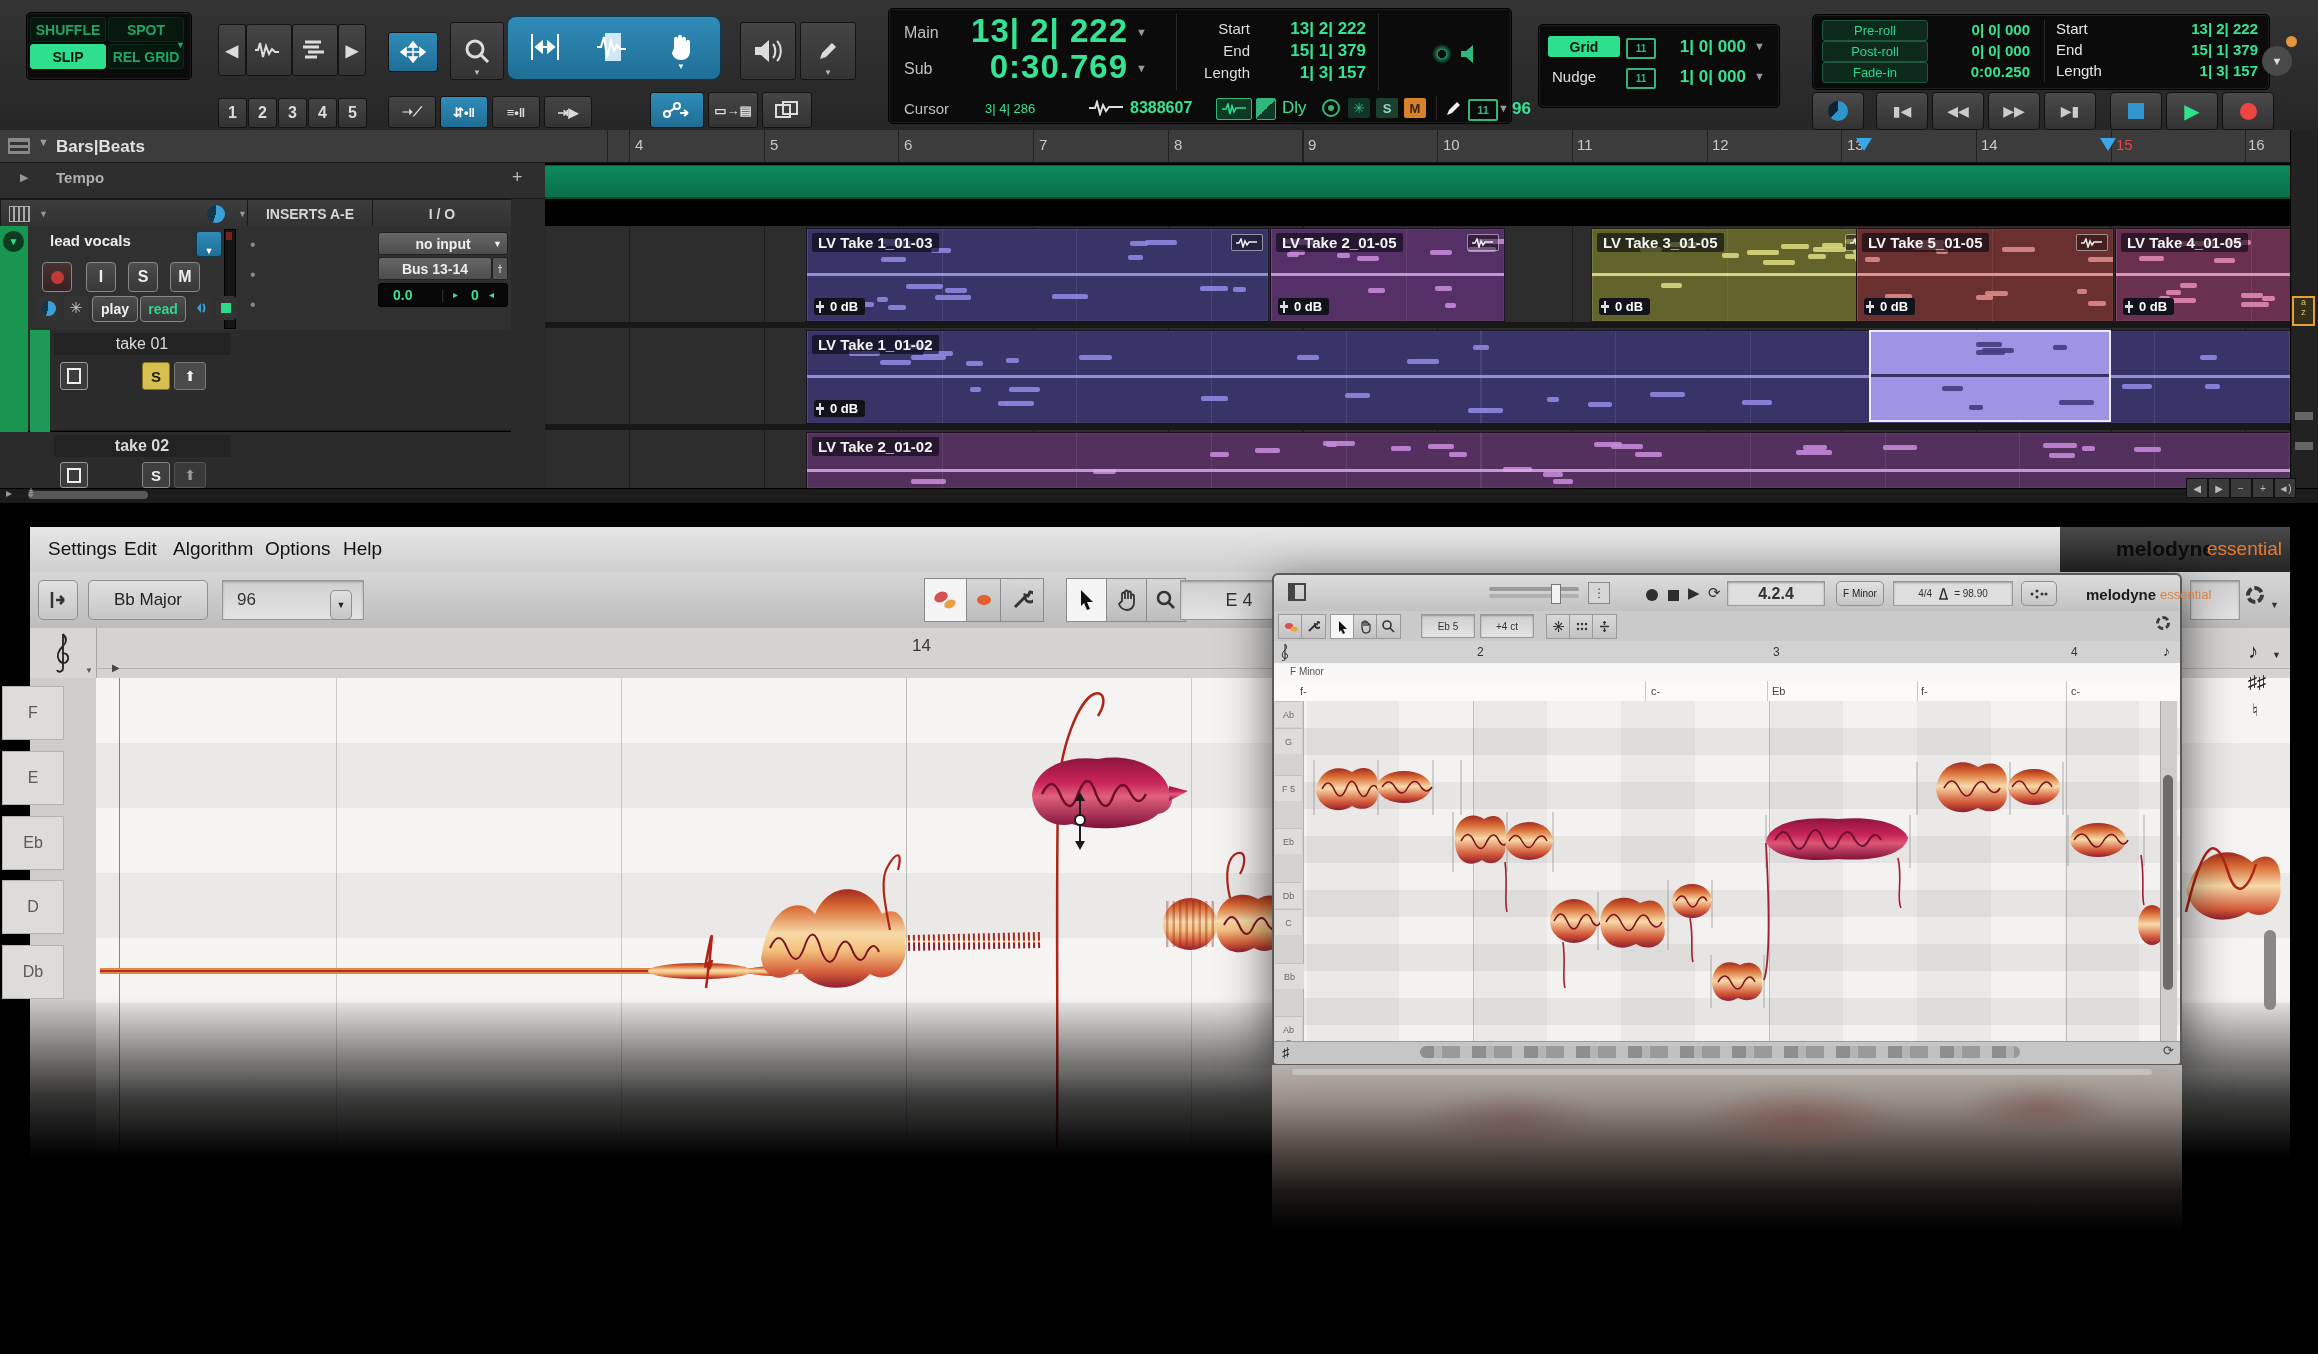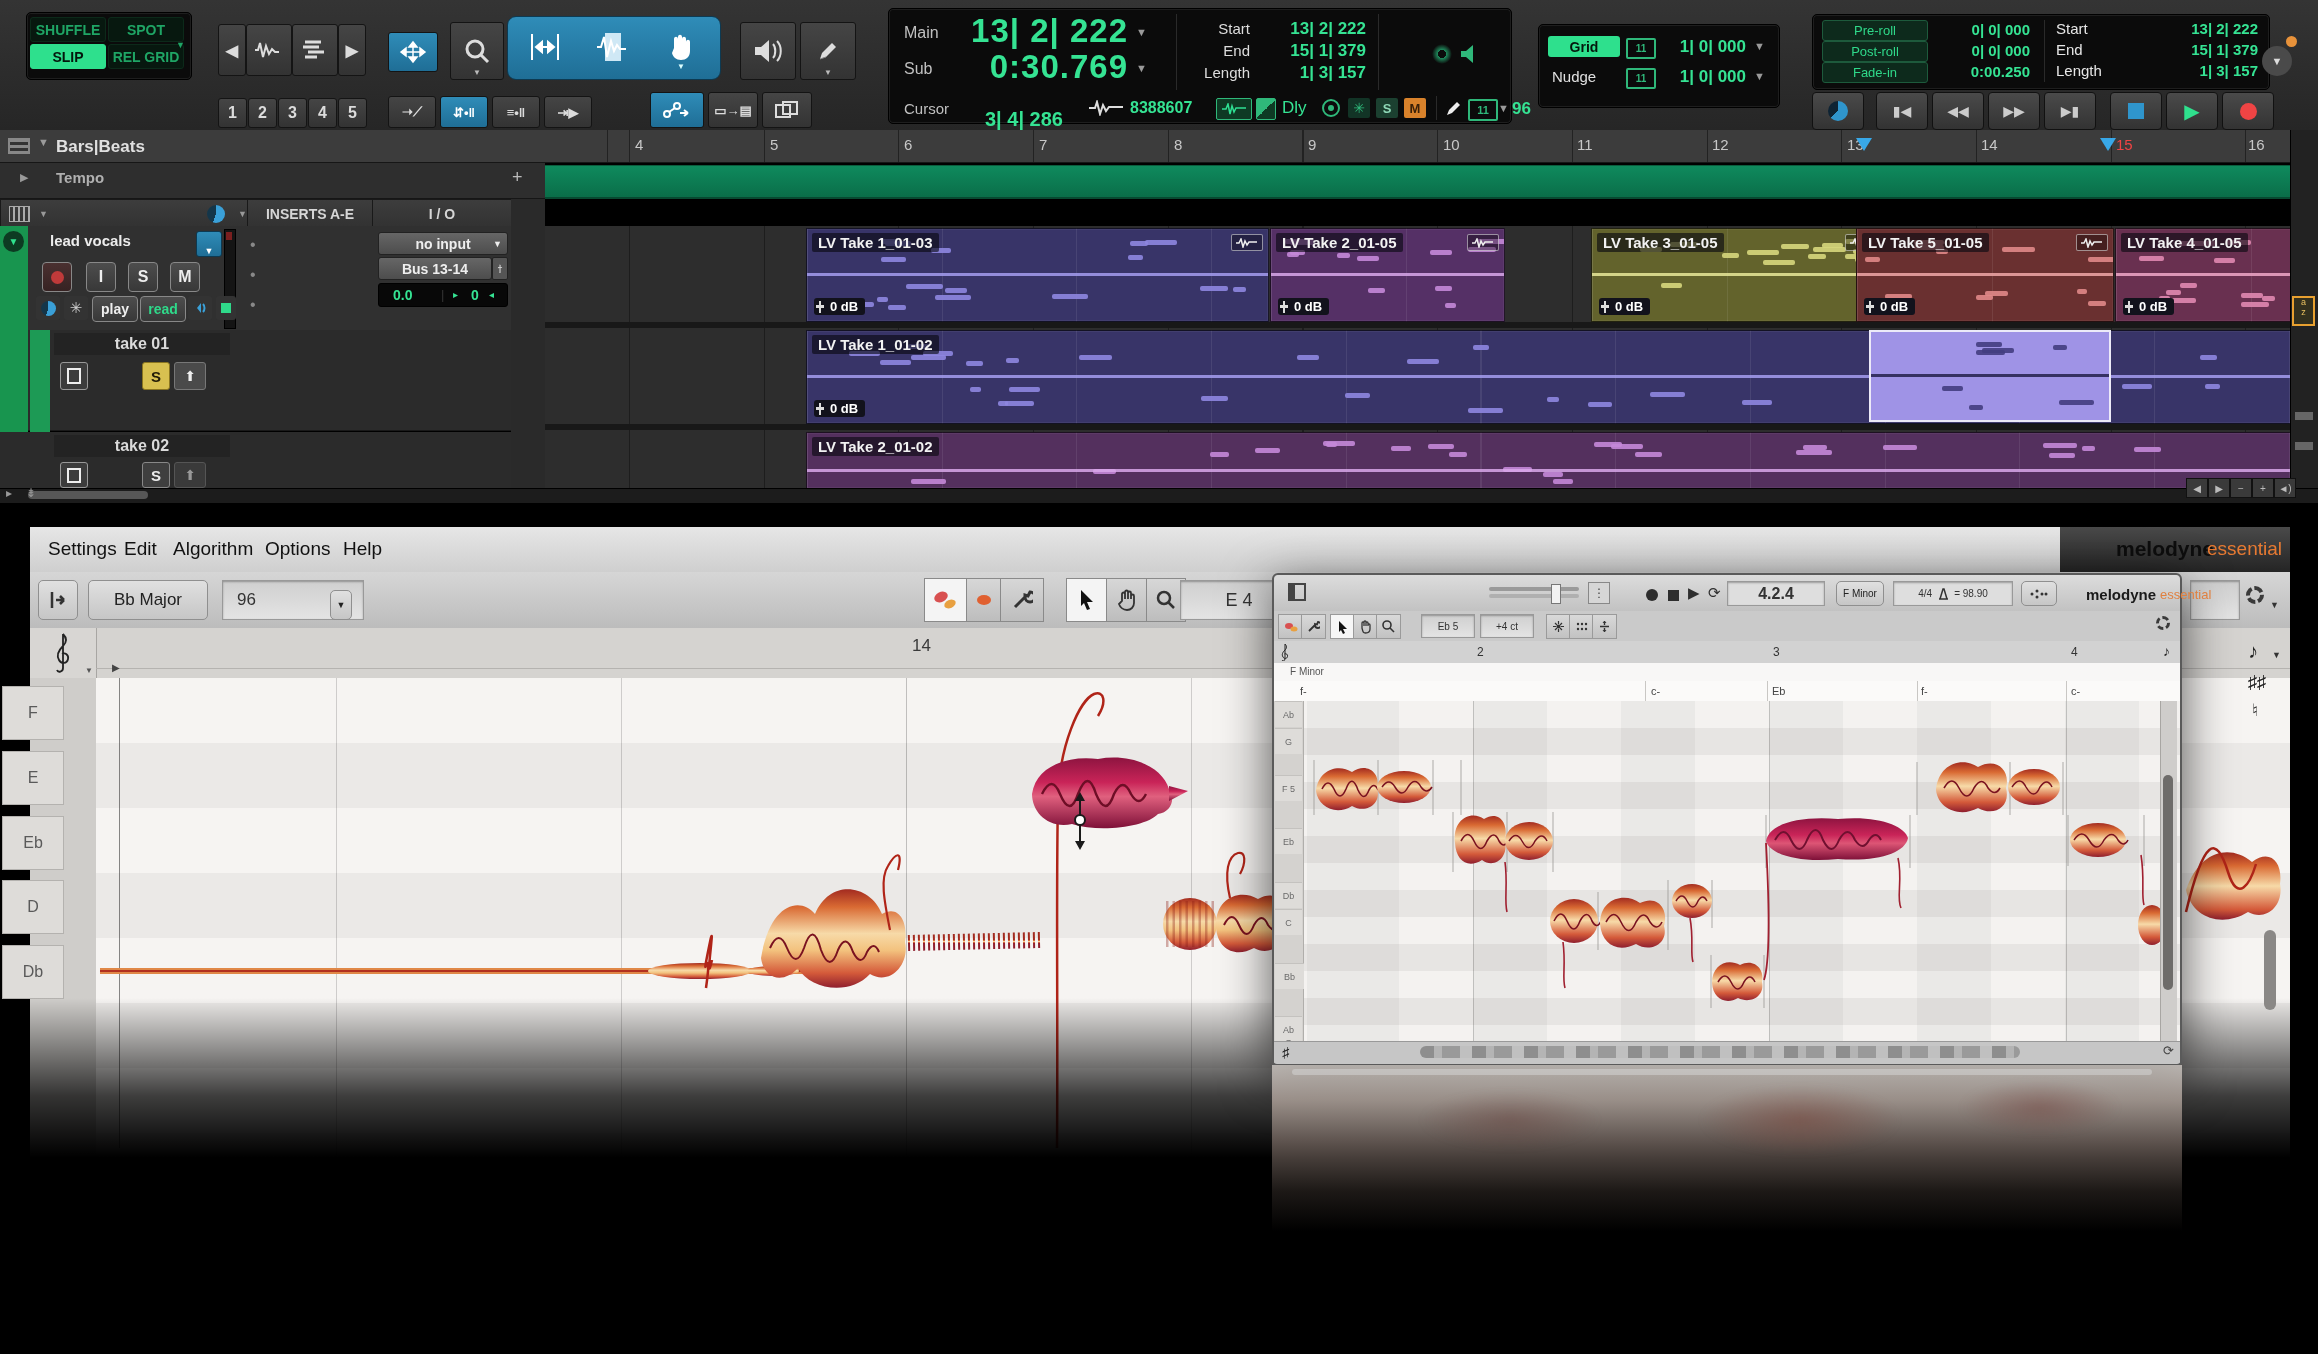--- a/index.html
+++ b/index.html
@@ -165,21 +165,21 @@
     <span class="t grn medc" style="left:1258px;top:41px;width:108px;text-align:right">15| 1| 379</span>
     <span class="t" style="left:1188px;top:64px;width:62px;text-align:right;color:#ddd;font-size:15px">Length</span>
     <span class="t grn medc" style="left:1258px;top:63px;width:108px;text-align:right">1| 3| 157</span>
     <div class="abs" style="left:1378px;top:14px;width:1px;height:76px;background:#2a2a2a"></div>
     <div class="abs" style="left:1432px;top:44px;width:20px;height:20px;border-radius:50%;background:radial-gradient(circle at 50% 50%,#0c0c0c 28%,#1f8a5c 30%,#0c0c0c 70%)"></div>
     <svg class="abs" style="left:1460px;top:44px" width="22" height="20">
         <path d="M1 7h5l7-6v18l-7-6H1z" fill="#2fb87a"></path>
       </svg>
 
     <span class="t counter-lab" style="left:904px;top:100px;font-size:15px">Cursor</span>
-    <span class="t grn" style="left:985px;top:108px;font-size:20px;font-weight:bold">3| 4| 286</span>
+    <span class="t grn" style="left:985px;top:101px;font-size:13px;font-weight:normal">3| 4| 286</span>
     <svg class="abs" style="left:1088px;top:100px" width="36" height="16">
         <path d="M1 8h6l2-6 3 12 3-9 3 6 3-4h14" stroke="#ddd" fill="none" stroke-width="2"></path>
       </svg>
     <span class="t grn" style="left:1130px;top:99px;font-size:16px;font-weight:bold">8388607</span>
     <div class="abs ctr" style="left:1216px;top:98px;width:34px;height:20px;background:#0e3a24;border:1px solid #2fb87a;border-radius:2px">
       <svg width="26" height="12">
           <path d="M1 6h4l2-5 2 10 2-8 2 6 2-4h10" stroke="#2fe093" fill="none" stroke-width="1.5"></path>
         </svg>
     </div>
     <div class="abs" style="left:1256px;top:98px;width:18px;height:20px;background:linear-gradient(135deg,#2fb87a 50%,#0e3a24 50%);border:1px solid #2fb87a;border-radius:2px"></div>
@@ -327,21 +327,21 @@
     <span class="t grn" style="left:14px;top:3px;font-size:14px;font-weight:bold">0.0</span>
     <span class="t" style="left:62px;top:3px;color:#333;font-size:13px">|</span>
     <span class="t grn" style="left:74px;top:5px;font-size:10px">▸</span>
     <span class="t grn" style="left:92px;top:3px;font-size:14px;font-weight:bold">0</span>
     <span class="t grn" style="left:110px;top:5px;font-size:10px">◂</span>
   </div>
 
   <div class="abs" style="left:0;top:330px;width:511px;height:100px;background:#2b2b2b;border-bottom:1px solid #191919"></div>
   <div class="abs" style="left:0;top:330px;width:28px;height:158px;background:#18954f"></div>
   <div class="abs" style="left:30px;top:330px;width:20px;height:158px;background:#1d9a55"></div>
-  <div class="abs ctr" style="left:54px;top:333px;width:176px;height:22px;background:#232323;color:#dadada;font-size:16px;font-weight:bold">take 01</div>
+  <div class="abs ctr" style="left:54px;top:333px;width:176px;height:22px;background:#232323;color:#dadada;font-size:16px;font-weight:normal">take 01</div>
   <div class="abs ctr" style="left:60px;top:362px;width:26px;height:26px;background:#3c3c3c;border:1px solid #999;border-radius:3px">
       <div style="width:10px;height:12px;border:2px solid #eee"></div>
     </div>
   <div class="abs ctr" style="left:142px;top:362px;width:26px;height:26px;background:#d8c050;border:1px solid #8a7520;border-radius:3px;color:#201a06;font-size:15px;font-weight:bold">S</div>
   <div class="abs ctr" style="left:174px;top:362px;width:30px;height:26px;background:#4a4a4a;border:1px solid #777;border-radius:3px;color:#eee;font-size:14px">⬆</div>
   <div class="abs" style="left:0;top:432px;width:511px;height:56px;background:#2b2b2b"></div>
   <div class="abs ctr" style="left:54px;top:435px;width:176px;height:22px;background:#232323;color:#dadada;font-size:16px;font-weight:bold">take 02</div>
   <div class="abs ctr" style="left:60px;top:462px;width:26px;height:24px;background:#3c3c3c;border:1px solid #999;border-radius:3px">
       <div style="width:10px;height:11px;border:2px solid #eee"></div>
     </div>

